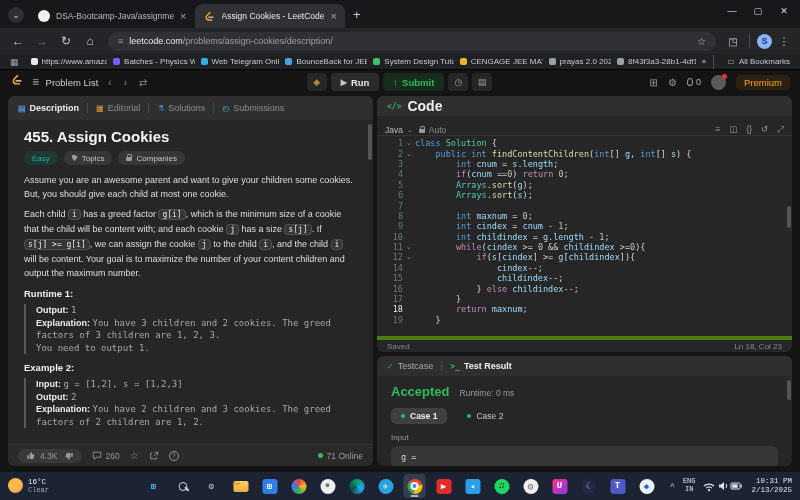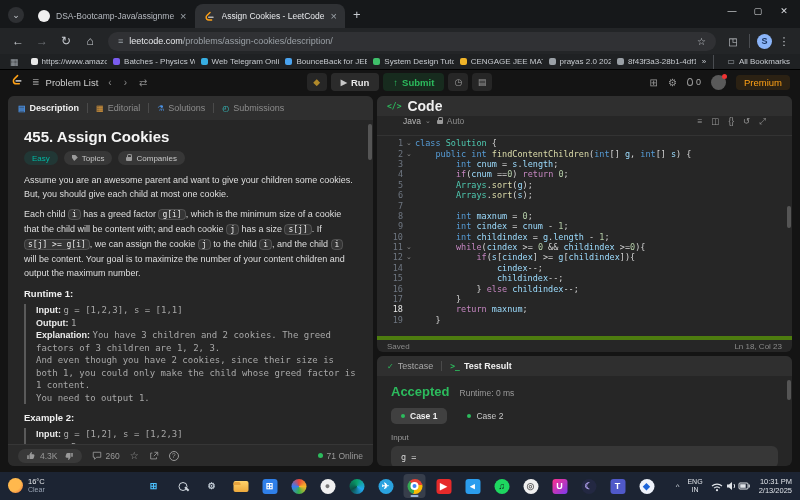--- a/index.html
+++ b/index.html
@@ -96,21 +96,21 @@
   .help-circ { width:10px; height:10px; border:1px solid #9a9a9a; border-radius:50%; font-size:7px; display:flex; align-items:center; justify-content:center; }
   .online { margin-left:auto; display:flex; align-items:center; gap:4px; color:#9a9a9a; }
   .online-dot { width:5px; height:5px; border-radius:50%; background:#2cbb5d; }
   .scroll-thumb { position:absolute; right:1px; width:4px; border-radius:2px; background:rgba(255,255,255,.22); }
 
   
   .code-panel { height:256px; display:flex; flex-direction:column; flex:none; }
   .panel-head { height:20px; background:#2f2f2f; display:flex; align-items:center; padding:0 10px; gap:6px; flex:none; }
   .code-ic { color:#2cbb5d; font-family:"DejaVu Sans Mono", monospace; font-size:8px; font-weight:bold; }
   .panel-head-label { color:#f0f0f0; font-size:14px; font-weight:bold; }
-  .code-toolbar { height:20px; display:flex; align-items:flex-start; padding:0 26px; gap:6px; border-bottom:1px solid #333; flex:none; }
+  .code-toolbar { height:20px; display:flex; align-items:flex-end; padding:0 8px; gap:6px; border-bottom:1px solid #333; flex:none; }
   .lang-sel { color:#b8b8b8; font-size:8.5px; display:flex; gap:4px; align-items:center; }
   .caret { font-size:7px; color:#8a8a8a; }
   .auto-sel { color:#8d8d8d; font-size:8.5px; display:flex; gap:4px; align-items:center; }
   .ct-right { margin-left:auto; display:flex; gap:9px; color:#9a9a9a; font-size:8.5px; }
   .code-area { flex:1; overflow:hidden; position:relative; padding-top:2px; }
   .cl { display:flex; height:10.4px; align-items:center; }
   .ln { width:26px; text-align:right; color:#6e7681; font-family:"DejaVu Sans Mono", monospace; font-size:8.5px; flex:none; }
   .cl.cur .ln { color:#e8e8e8; }
   .fold { width:12px; text-align:center; color:#8a8a8a; font-size:7px; flex:none; }
   .ct { font-family:"DejaVu Sans Mono", monospace; font-size:8.5px; white-space:pre; }
@@ -132,21 +132,21 @@
   .accepted { color:#2cbb5d; font-size:13px; font-weight:bold; }
   .runtime { color:#9a9a9a; font-size:8.5px; }
   .cases { display:flex; gap:10px; margin-bottom:9px; }
   .case { display:flex; align-items:center; gap:5px; font-size:8.5px; color:#c8c8c8; padding:3px 10px; border-radius:5px; }
   .case.active { background:rgba(255,255,255,.12); color:#f0f0f0; font-weight:bold; }
   .case-dot { width:4px; height:4px; border-radius:50%; background:#2cbb5d; }
   .input-label { color:#9a9a9a; font-size:8px; margin-bottom:4px; }
   .input-box { background:rgba(255,255,255,.08); border-radius:6px; padding:6px 10px; font-family:"DejaVu Sans Mono", monospace; font-size:8.5px; color:#d8d8d8; }
 
   
-  .taskbar { height:28px; background:#1c2433; display:flex; align-items:center; padding:0 8px; position:relative; }
+  .taskbar { height:28px; background:#1c2433; display:flex; align-items:center; padding:0 8px; position:relative;font-family:Liberation Mono, monospace; }
   .weather { display:flex; align-items:center; gap:5px; }
   .weather-ic { width:15px; height:15px; border-radius:50%; background:radial-gradient(circle at 35% 35%, #ffb84d 55%, #e8603a 100%); }
   .weather-txt { display:flex; flex-direction:column; line-height:1.15; }
   .w-temp { color:#e8eaed; font-size:7.5px; }
   .w-cond { color:#9aa5b5; font-size:7px; }
   .tb-center { position:absolute; left:50%; transform:translateX(-50%); display:flex; align-items:center; gap:7px; }
   .tbi { width:22px; height:24px; display:flex; align-items:center; justify-content:center; border-radius:4px; position:relative; }
   .tbi.active { background:rgba(255,255,255,.12); }
   .tbi.active::after { content:''; position:absolute; bottom:1px; left:7px; right:7px; height:2px; border-radius:1px; background:#9ab6d8; }
   .tbg { width:15px; height:15px; border-radius:3px; display:flex; align-items:center; justify-content:center; font-size:9px; font-weight:bold; position:relative; }
@@ -327,24 +327,22 @@
             </span>
           <span class="badge gray">
               <span class="lock"></span>
               <span>Companies</span>
             </span>
         </div>
         <div class="para">Assume you are an awesome parent and want to give your children some cookies. But, you should give each child at most one cookie.</div>
         <div class="para second"><span>Each child </span><span class="chip">i</span><span> has a greed factor </span><span class="chip">g[i]</span><span>, which is the minimum size of a cookie that the child will be content with; and each cookie </span><span class="chip">j</span><span> has a size </span><span class="chip">s[j]</span><span>. If </span><span class="chip">s[j] &gt;= g[i]</span><span>, we can assign the cookie </span><span class="chip">j</span><span> to the child </span><span class="chip">i</span><span>, and the child </span><span class="chip">i</span><span> will be content. Your goal is to maximize the number of your content children and output the maximum number.</span></div>
         <div class="ex-title">Runtime 1:</div>
         <div class="ex-block">
-            <div class="exline"><b>Input: </b><span>g = [1,2,3], s = [1,1]</span></div>
             <div class="exline"><b>Output: </b><span>1</span></div>
             <div class="exline"><b>Explanation: </b><span>You have 3 children and 2 cookies. The greed factors of 3 children are 1, 2, 3.</span></div>
-            <div class="exline"><span>And even though you have 2 cookies, since their size is both 1, you could only make the child whose greed factor is 1 content.</span></div>
             <div class="exline"><span>You need to output 1.</span></div>
           </div>
         <div class="ex-title">Example 2:</div>
         <div class="ex-block">
             <div class="exline"><b>Input: </b><span>g = [1,2], s = [1,2,3]</span></div>
             <div class="exline"><b>Output: </b><span>2</span></div>
             <div class="exline"><b>Explanation: </b><span>You have 2 children and 3 cookies. The greed factors of 2 children are 1, 2.</span></div>
           </div>
       </div>
       <div class="scroll-thumb" style="top:28px;height:36px;"></div>

